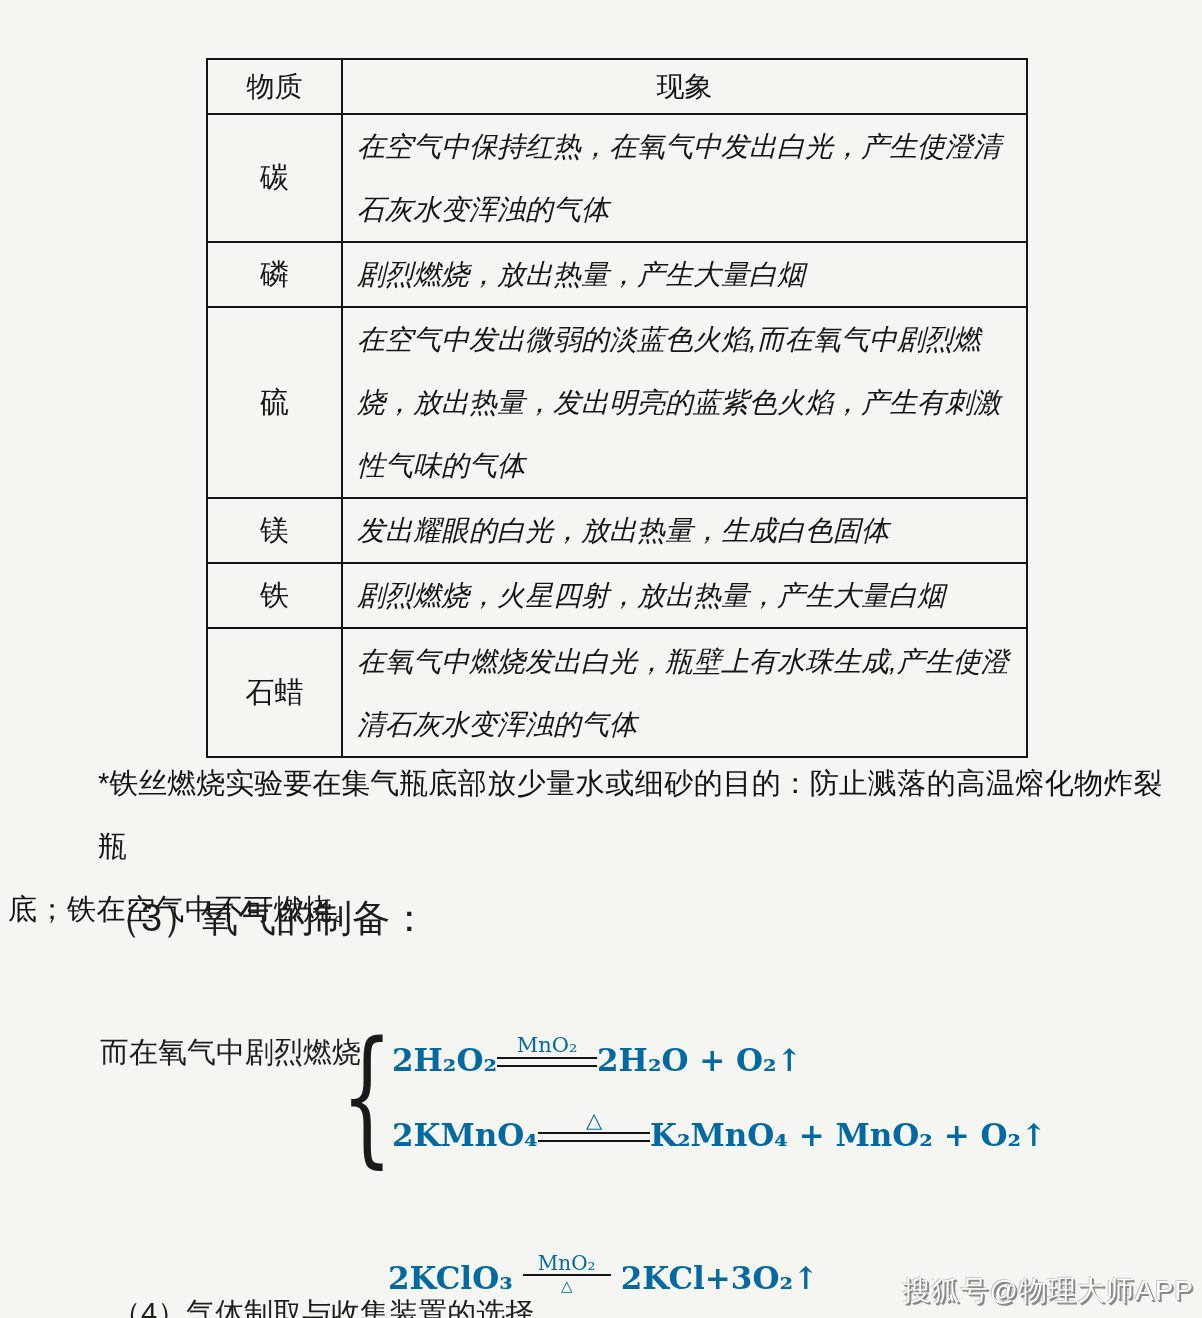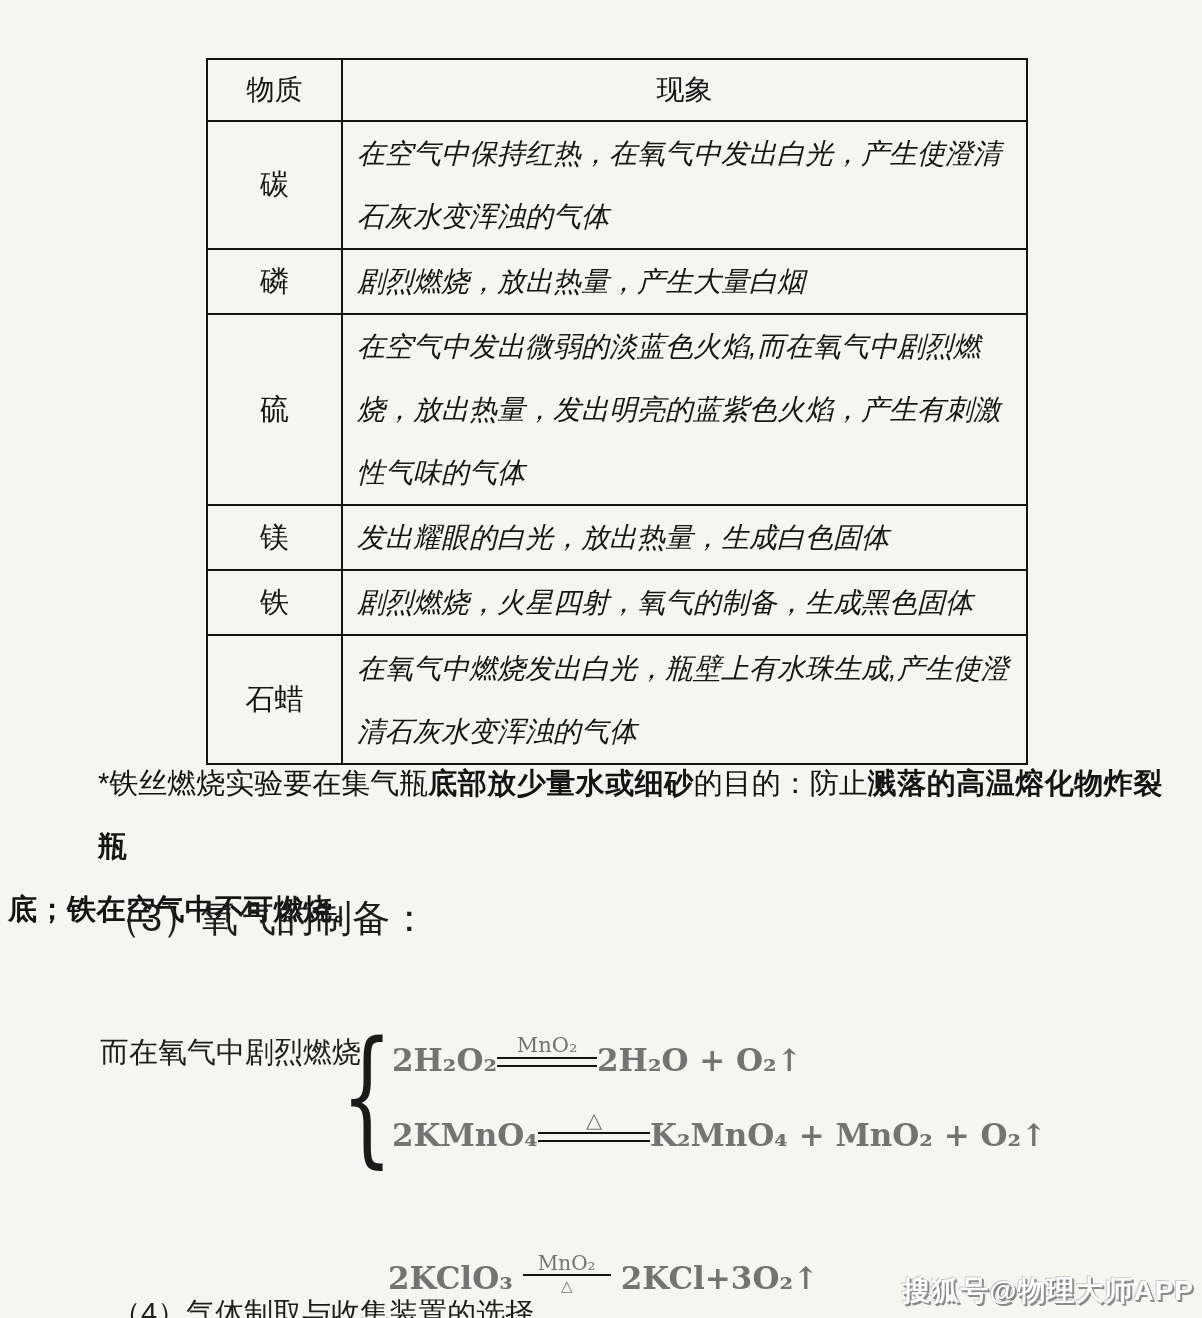--- a/index.html
+++ b/index.html
@@ -21,75 +21,75 @@
   td.c-subst{width:131px;text-align:center;vertical-align:middle;font-size:29px;}
   td.c-phen{width:659px;vertical-align:middle;padding:0 10px 0 14px;line-height:63px;font-style:italic;}
   td.c-head{ text-align:center;vertical-align:middle;}
 
   
   .note{
     position:absolute;left:8px;top:752px;width:1176px;
     font-size:29px;line-height:63px;color:#141414;
   }
   .note .indent{padding-left:90px;}
-  .b{font-weight:700;letter-spacing:0.5px;}
+  .b{font-weight:400;letter-spacing:0.5px;}
 
   
   .s3-heading{position:absolute;left:103px;top:893px;font-size:38px;}
   .s3-industrial{position:absolute;left:100px;top:948px;font-size:29px;}
   .lab-label{position:absolute;left:100px;top:1033px;font-size:29px;}
   .s4-heading{position:absolute;left:112px;top:1258px;font-size:29px;margin-top:36px;}
 
   
   .brace{
     position:absolute;left:341px;top:1016px;
     font-family:"DejaVu Serif",serif;font-size:148px;line-height:160px;
     transform:scaleX(0.55);transform-origin:left top;
     color:#1a1a1a;font-weight:normal;
   }
 
   
   .eq{
     position:absolute;display:flex;align-items:center;
     font-family:"DejaVu Serif","DejaVu Sans",serif;
-    font-weight:bold;font-size:31px;color:#737373;white-space:nowrap;
+    font-weight:bold;font-size:31px;color:#0369a1;white-space:nowrap;
   }
   .eq1{left:392px;top:1030px;height:60px;}
   .eq2{left:392px;top:1105px;height:60px;}
   .eq3{left:388px;top:1240px;height:76px;}
   .cond{display:flex;flex-direction:column;align-items:center;transform:translateY(-10px);}
   .cond .ctop{font-size:21px;font-weight:normal;line-height:23px;}
   .dline{height:6px;border-top:2px solid #141414;border-bottom:2px solid #141414;}
   .eq1 .dline{width:100px;}
   .eq2 .dline{width:112px;}
   .cond3{display:flex;flex-direction:column;align-items:center;margin:0 10px;transform:translateY(-4px);}
   .cond3 .ctop{font-size:20px;font-weight:normal;line-height:22px;}
   .sline{width:88px;height:0;border-top:2px solid #141414;}
   .cond3 .cbottom{font-size:15px;font-weight:normal;line-height:20px;}
 
   
   .watermark{
-    position:absolute;right:8px;top:1272px;font-size:28px;font-weight:bold;
+    position:absolute;right:8px;top:1272px;font-size:28px;font-weight:normal;
     color:#ffffff;
     text-shadow:2px 2px 0 #8a8a8a, 1px 1px 0 #7d7d7d, -1px -1px 0 #c9c9c9;
     letter-spacing:1px;
   }
 </style>
 </head>
 <body>
 
 <div class="page">
 
   <table class="subst">
     <colgroup>
         <col style="width:131px">
         <col style="width:659px">
       </colgroup>
     <tbody>
-        <tr style="height:62px">
+        <tr style="height:55px">
       <td class="c-head">物质</td>
       <td class="c-head">现象</td>
     </tr>
     <tr style="height:126px">
       <td class="c-subst">碳</td>
       <td class="c-phen">在空气中保持红热，在氧气中发出白光，产生使澄清石灰水变浑浊的气体</td>
     </tr>
     <tr style="height:64px">
       <td class="c-subst">磷</td>
       <td class="c-phen">剧烈燃烧，放出热量，产生大量白烟</td>
@@ -97,21 +97,21 @@
     <tr style="height:190px">
       <td class="c-subst">硫</td>
       <td class="c-phen">在空气中发出微弱的淡蓝色火焰,而在氧气中剧烈燃烧，放出热量，发出明亮的蓝紫色火焰，产生有刺激性气味的气体</td>
     </tr>
     <tr style="height:64px">
       <td class="c-subst">镁</td>
       <td class="c-phen">发出耀眼的白光，放出热量，生成白色固体</td>
     </tr>
     <tr style="height:63px">
       <td class="c-subst">铁</td>
-      <td class="c-phen">剧烈燃烧，火星四射，氧气的制备，生成黑色固体</td>
+      <td class="c-phen">剧烈燃烧，火星四射，放出热量，产生大量白烟</td>
     </tr>
     <tr style="height:129px">
       <td class="c-subst">石蜡</td>
       <td class="c-phen">在氧气中燃烧发出白光，瓶壁上有水珠生成,产生使澄清石灰水变浑浊的气体</td>
     </tr>
   </tbody>
     </table>
 
   <div class="note">
     <div class="indent"><span>*铁丝燃烧实验要在集气瓶</span><span class="b">底部放少量水或细砂</span><span>的目的：防止</span><span class="b">溅落的高温熔化物炸裂瓶</span></div>

